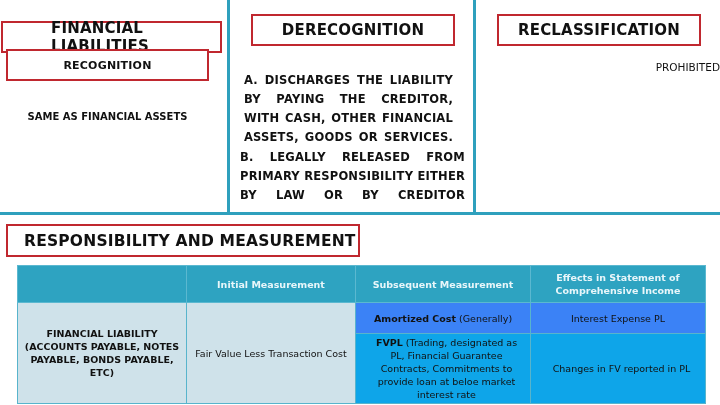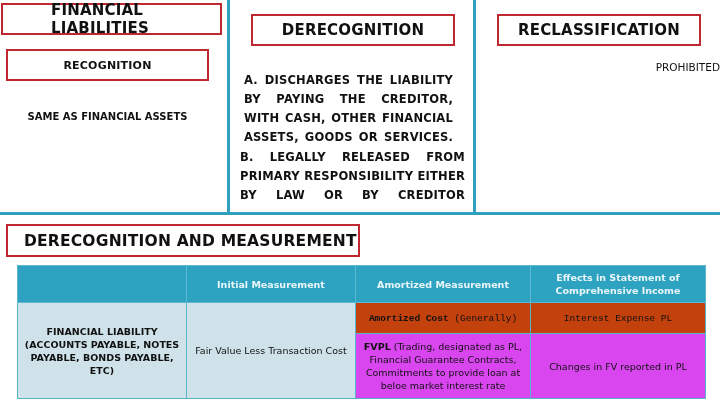--- a/index.html
+++ b/index.html
@@ -12,49 +12,49 @@
               letter-spacing:0.2px; }
   .sm { position:absolute; font-weight:bold; font-size:10px; }
   .just { position:absolute; font-weight:bold; font-size:11.5px; text-align:justify; line-height:19px; letter-spacing:0.2px;margin-top:8px; }
   .just::after { content:""; display:inline-block; width:100%; }
   table { position:absolute; left:17px; top:265px; width:689px; border-collapse:collapse;
           font-size:9.5px;border-radius:19px; }
   th { background:#2ea3c1; color:#e8f6fa; font-weight:bold; border:1px solid #5bb8d0; height:36px; padding:0 4px; line-height:13px; }
   td { border:1px solid #58b4cc; text-align:center; padding:2px 5px; line-height:13px; }
   .c1 { background:#cfe2ea; font-weight:bold; }
   .c2 { background:#cfe2ea; }
-  .r1 { background:#c2410c; height:26px;font-family:Liberation Mono, monospace; }
-  .r2 { background:#d946ef; height:60px; }
+  .r1 { background:#3b82f6; height:26px; }
+  .r2 { background:#0ea5e9; height:60px;padding-left:12px; }
 </style>
 </head>
 <body>
 
 <div class="vline" style="left:227px; top:0; height:215px;"></div>
 <div class="vline" style="left:473px; top:0; height:215px;"></div>
 <div class="hline" style="left:0; top:212px; width:720px;"></div>
 
-<div class="titlebox" style="left:1px; top:3px; width:221px; height:32px; font-size:15px;padding-left:48px;">FINANCIAL LIABILITIES</div>
+<div class="titlebox" style="left:1px; top:21px; width:221px; height:32px; font-size:15px;padding-left:48px;">FINANCIAL LIABILITIES</div>
 <div class="titlebox" style="left:6px; top:49px; width:203px; height:32px; font-size:11px;">RECOGNITION</div>
 <div class="sm" style="left:0; width:215px; top:100px; text-align:center;margin-top:11px;">SAME AS FINANCIAL ASSETS</div>
 
 <div class="titlebox" style="left:251px; top:14px; width:204px; height:32px; font-size:15px;">DERECOGNITION</div>
 <div class="just" style="left:244px; top:63px; width:209px;">A. DISCHARGES THE LIABILITY BY PAYING THE CREDITOR, WITH CASH, OTHER FINANCIAL ASSETS, GOODS OR SERVICES.</div>
 <div class="just" style="left:240px; top:140px; width:225px;">B. LEGALLY RELEASED FROM PRIMARY RESPONSIBILITY EITHER BY LAW OR BY CREDITOR</div>
 
 <div class="titlebox" style="left:497px; top:14px; width:204px; height:32px; font-size:15px;">RECLASSIFICATION</div>
 <div class="sm" style="left:480px; width:240px; top:61px; text-align:right; font-weight:normal; font-size:10.5px;">PROHIBITED</div>
 
-<div class="titlebox" style="left:6px; top:224px; width:354px; height:33px; font-size:15.5px; justify-content:flex-start; padding-left:16px;">DERECOGNITION AND MEASUREMENT</div>
+<div class="titlebox" style="left:6px; top:224px; width:354px; height:33px; font-size:15.5px; justify-content:flex-start; padding-left:16px;">RESPONSIBILITY AND MEASUREMENT</div>
 
 <table>
   <tbody>
       <tr>
     <th style="width:160px;"></th>
     <th style="width:160px;">Initial Measurement</th>
-    <th style="width:166px;">Amortized Measurement</th>
+    <th style="width:166px;">Subsequent Measurement</th>
     <th>Effects in Statement of Comprehensive Income</th>
   </tr>
   <tr>
     <td class="c1" rowspan="2">FINANCIAL LIABILITY (ACCOUNTS PAYABLE, NOTES PAYABLE, BONDS PAYABLE, ETC)</td>
     <td class="c2" rowspan="2">Fair Value Less Transaction Cost</td>
     <td class="r1"><b>Amortized Cost</b><span> (Generally)</span></td>
     <td class="r1">Interest Expense PL</td>
   </tr>
   <tr>
     <td class="r2"><b>FVPL</b><span> (Trading, designated as PL, Financial Guarantee Contracts, Commitments to provide loan at beloe market interest rate</span></td>

